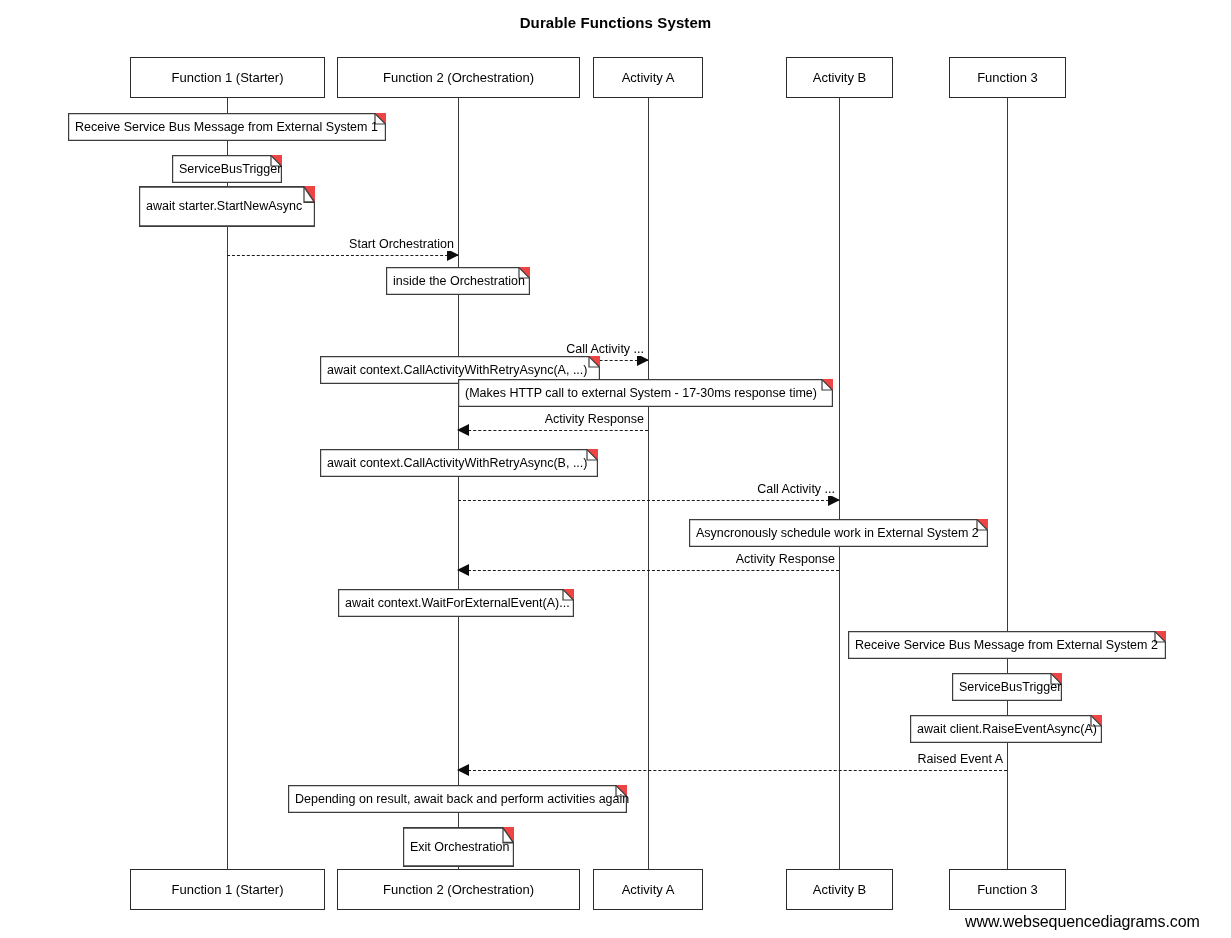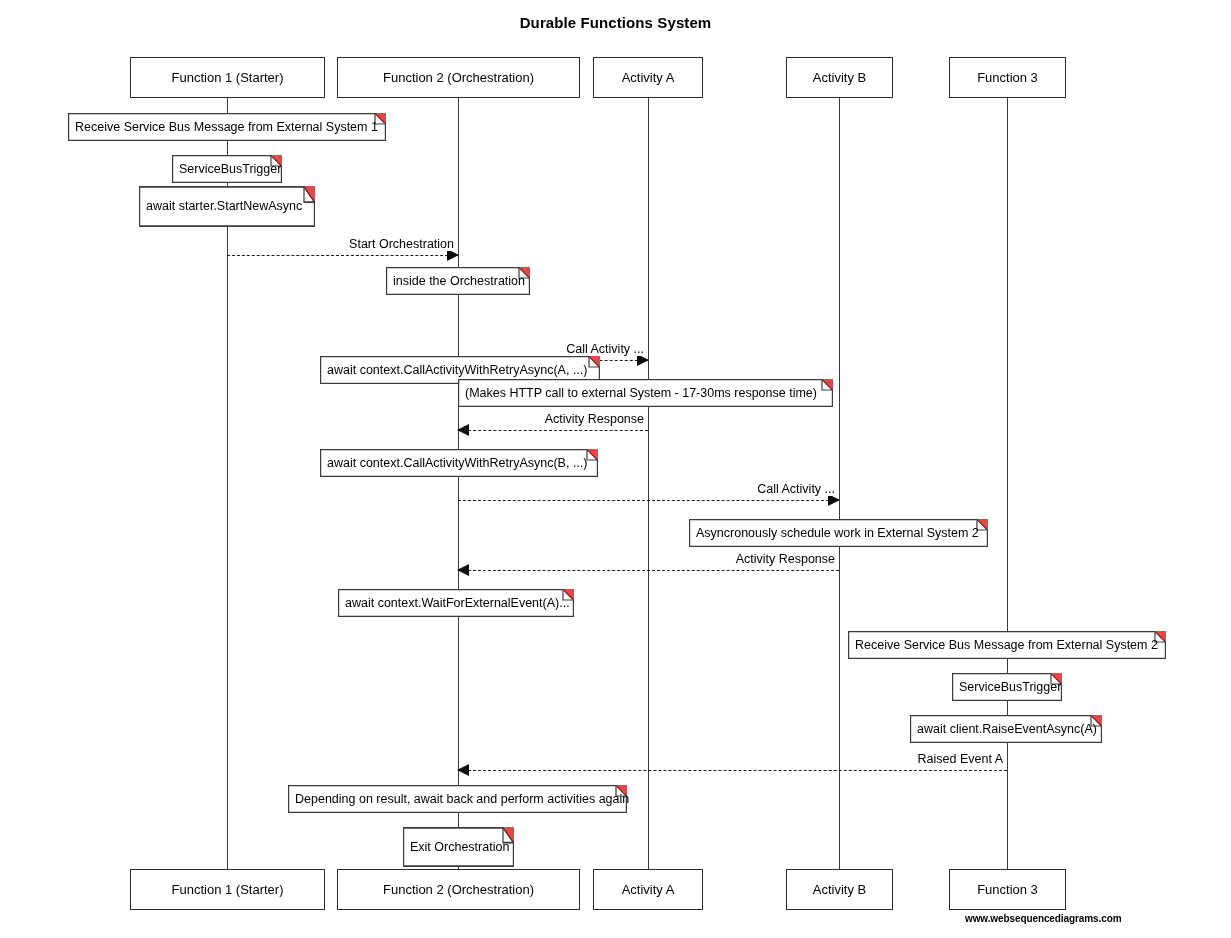--- a/index.html
+++ b/index.html
@@ -134,25 +134,24 @@
     white-space: nowrap;
   }
   .message .msg-label span {
     background: #ffffff;
     padding: 0 4px;
   }
 
   
   .footer-credit {
     position: absolute;
-    font-size: 10px;
+    font-size: 16px;
     line-height: 1;
     white-space: nowrap;
     letter-spacing: -0.1px;
-    font-weight: bold;
   }
 </style>
 </head>
 <body>
 
 <div id="diagram">
 
   <div class="diagram-title">Durable Functions System</div>
 
   <div id="lifelines-layer">

